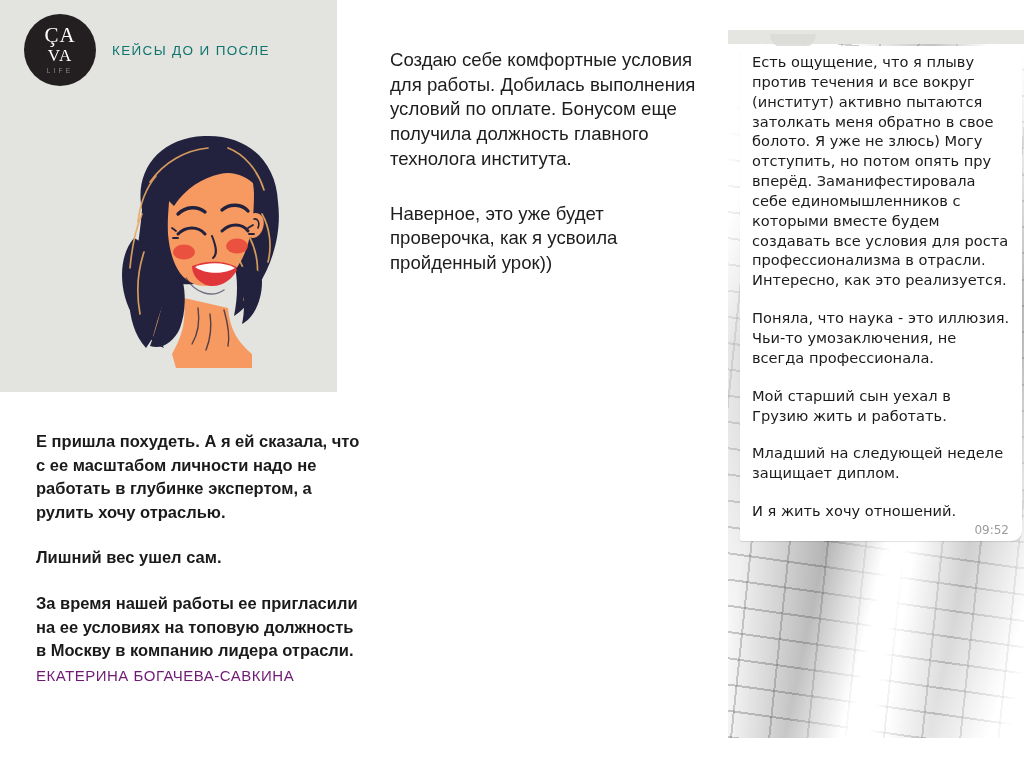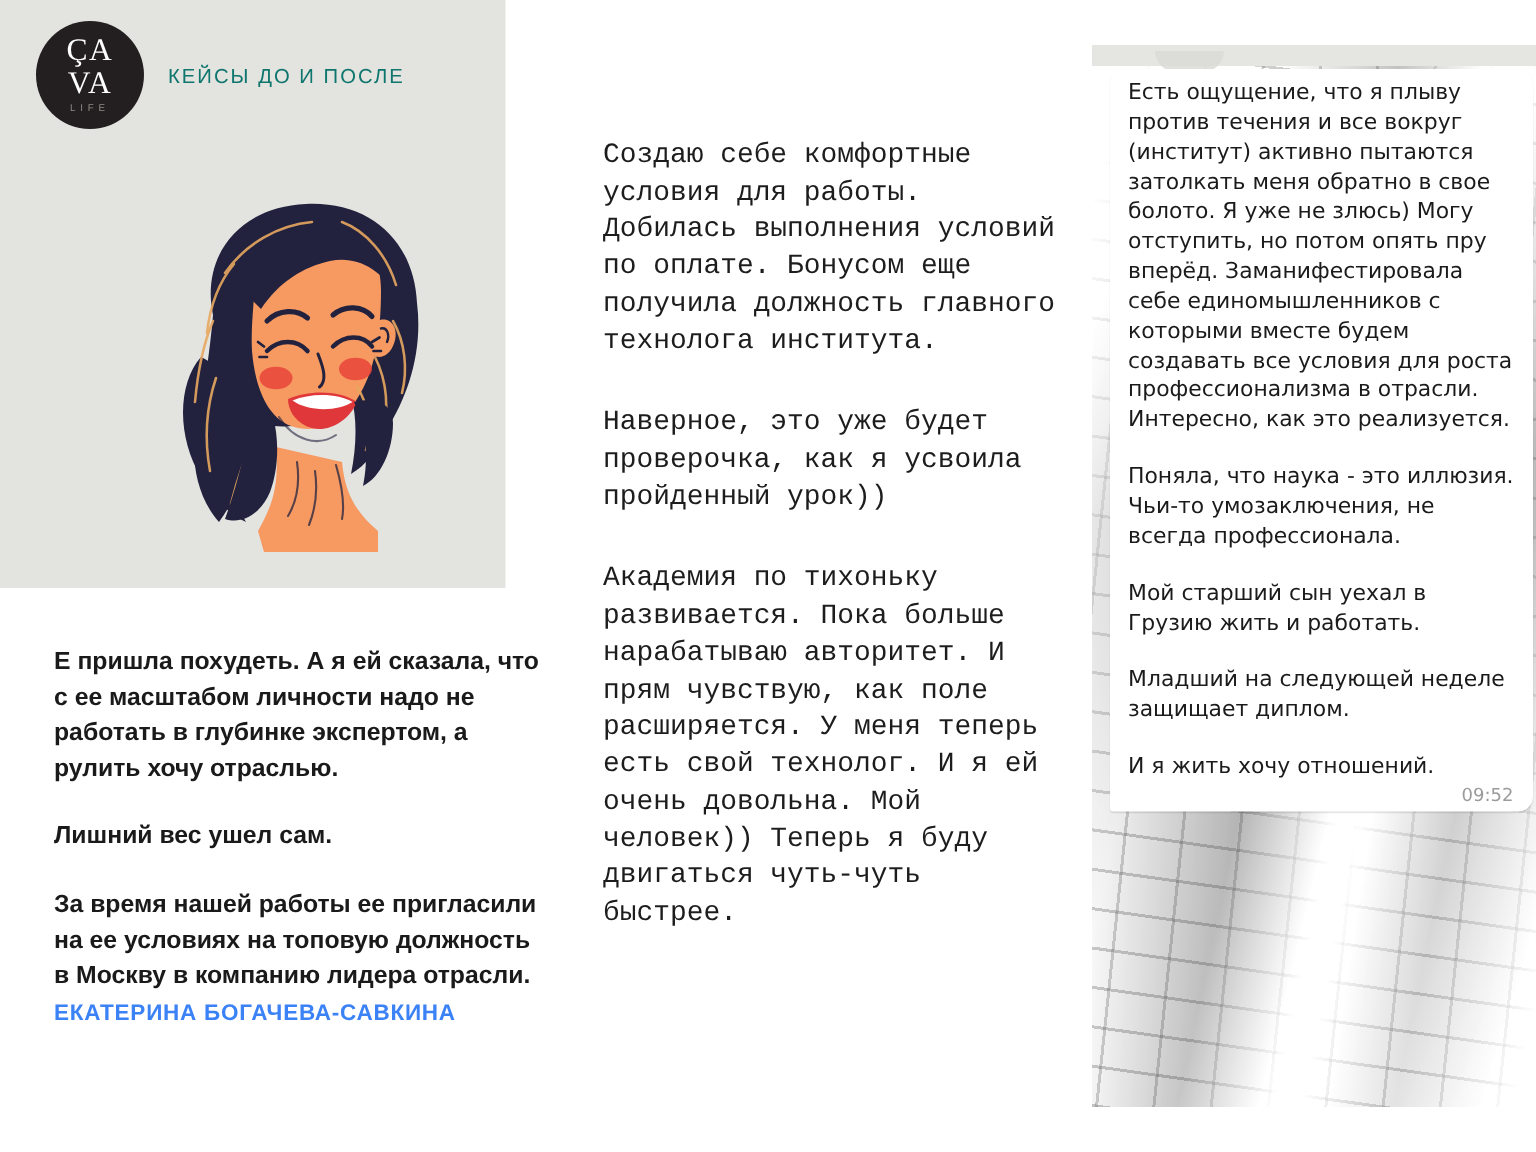--- a/index.html
+++ b/index.html
@@ -46,21 +46,21 @@
     justify-content: center;
     font-family: "Liberation Serif", "DejaVu Serif", serif;
     line-height: 1;
   }
   .logo-l1 {
     font-size: 21px;
     letter-spacing: 1px;
     margin-bottom: 1px;
   }
   .logo-l2 {
-    font-size: 21px;
+    font-size: 17px;
     letter-spacing: 1px;
   }
   .logo-l3 {
     font-size: 6.5px;
     letter-spacing: 3.2px;
     margin-top: 4px;
     color: #8d8a87;
     font-family: "Liberation Sans", sans-serif;
   }
 
@@ -95,38 +95,37 @@
     width: 330px;
     font-size: 16.5px;
     font-weight: bold;
     line-height: 1.43;
     color: #1a1a1a;
   }
   .left-copy p { margin: 0; }
   .left-copy p + p { margin-top: 22px; }
   .signature {
     margin-top: 2px !important;
-    color: #3b82f6;
+    color: #701a75;
     font-size: 15px;
-    font-weight: bold;
+    font-weight: normal;
     letter-spacing: 0.5px;
     text-transform: uppercase;
   }
 
   
   .mid-col {
     position: absolute;
-    left: 402px;
+    left: 390px;
     top: 48px;
     width: 308px;
     font-size: 18.6px;
     line-height: 1.33;
     color: #1d1d1d;
-    font-family: Liberation Mono, monospace;
-    margin-top: 44px;
+    font-family: Liberation Sans, sans-serif;
   }
   .mid-col p { margin: 0; }
   .mid-col .gap { height: 30px; }
 
   
   .chat-shot {
     position: absolute;
     left: 728px;
     top: 30px;
     width: 300px;
@@ -291,21 +290,20 @@
   <p>Лишний вес ушел сам.</p>
   <p>За время нашей работы ее пригласили на ее условиях на топовую должность в Москву в компанию лидера отрасли.</p>
   <p class="signature">ЕКАТЕРИНА БОГАЧЕВА-САВКИНА</p>
 </div>
 
 <div class="mid-col">
   <p>Создаю себе комфортные условия для работы. Добилась выполнения условий по оплате. Бонусом еще получила должность главного технолога института.</p>
   <div class="gap"></div>
   <p>Наверное, это уже будет проверочка, как я усвоила пройденный урок))</p>
   <div class="gap"></div>
-  <p>Академия по тихоньку развивается. Пока больше нарабатываю авторитет. И прям чувствую, как поле расширяется. У меня теперь есть свой технолог. И я ей очень довольна. Мой человек)) Теперь я буду двигаться чуть-чуть быстрее.</p>
 </div>
 
 <div class="chat-shot">
   <div class="chat-bg"></div>
   <div class="chat-topfill"></div>
   <div class="bubble-peek"></div>
 
   <div class="chat-bubble">
     <p class="msg">Есть ощущение, что я плыву против течения и все вокруг (институт) активно пытаются затолкать меня обратно в свое болото. Я уже не злюсь) Могу отступить, но потом опять пру вперёд. Заманифестировала себе единомышленников с которыми вместе будем создавать все условия для роста профессионализма в отрасли. Интересно, как это реализуется.</p>
     <div class="gap"></div>

